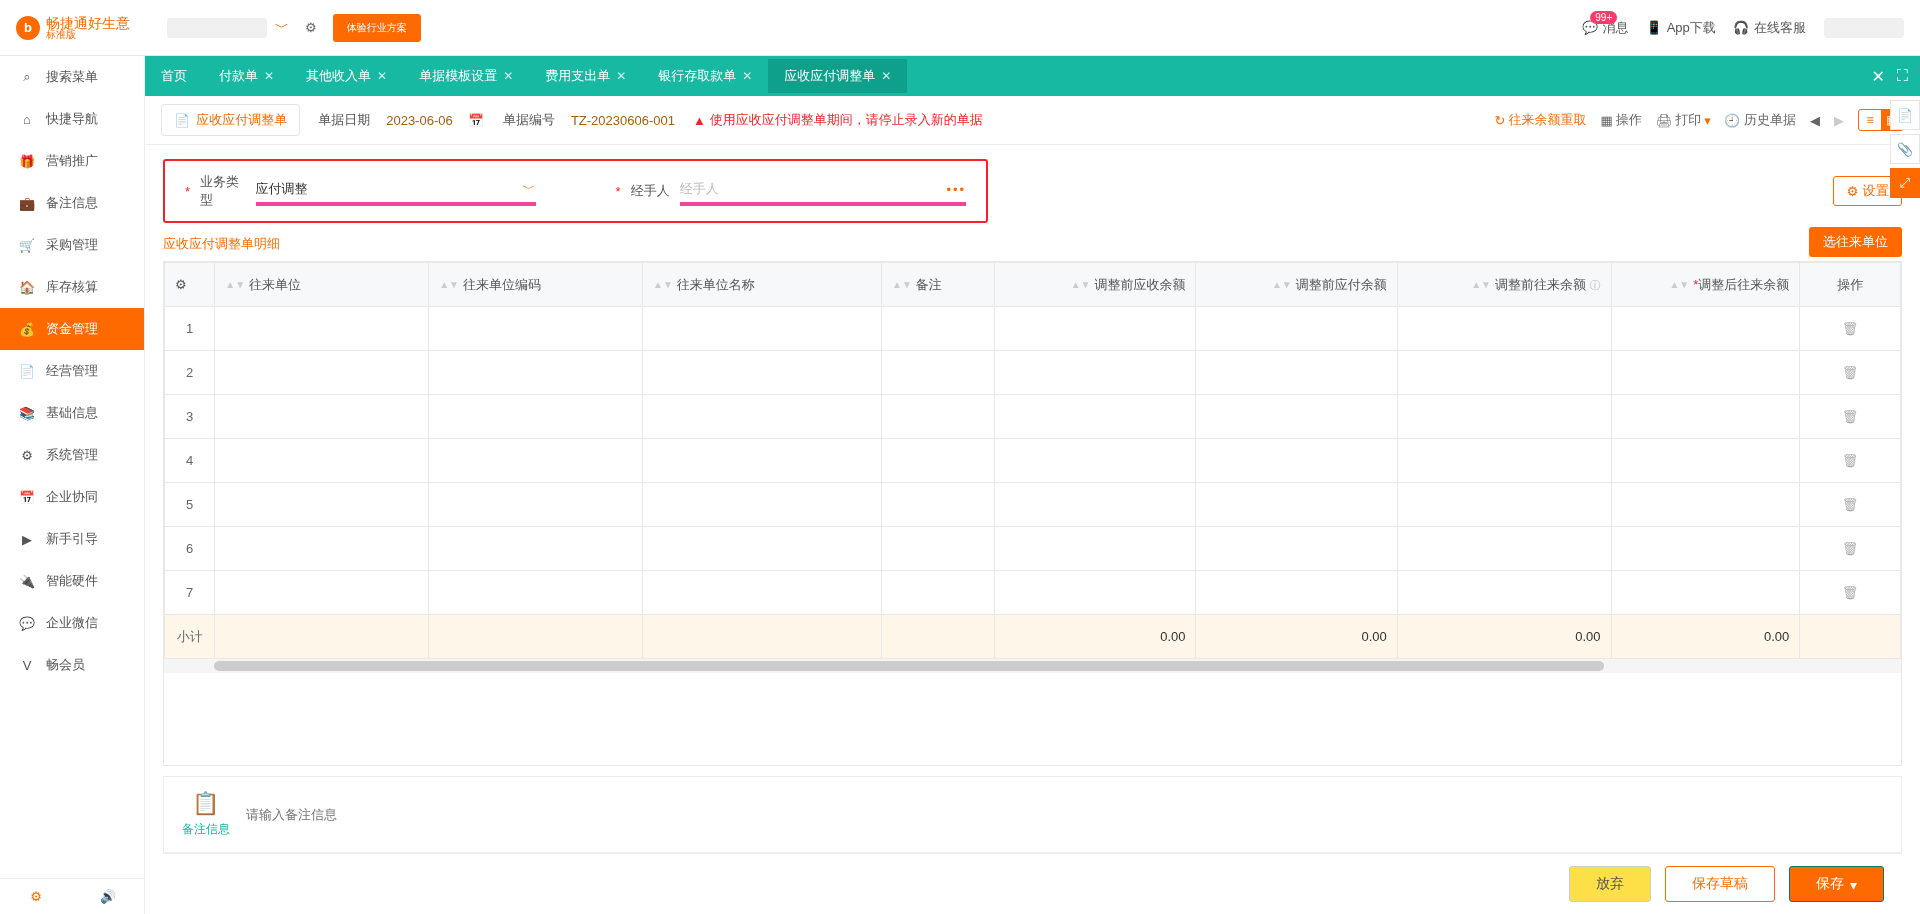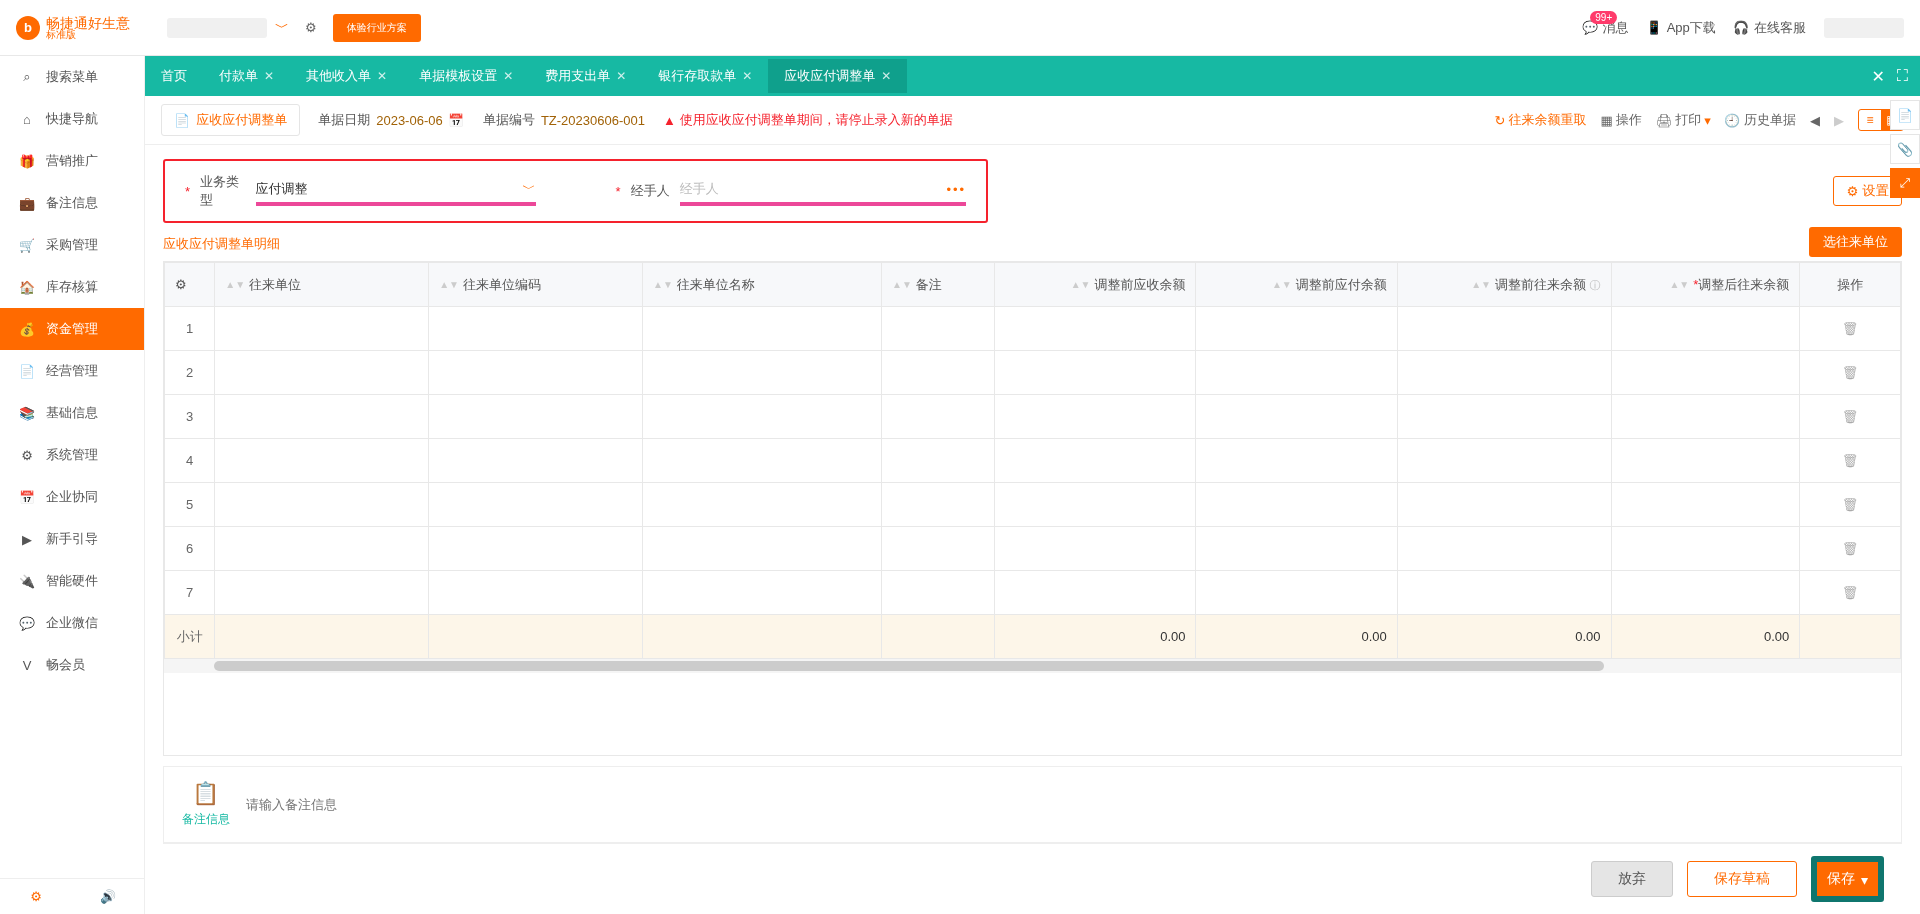--- a/index.html
+++ b/index.html
@@ -39,21 +39,21 @@
 .tabs-bar { background: #17b9a3; display: flex; align-items: center; height: 40px; }
 .tab { padding: 6px 16px; height: 34px; display: flex; align-items: center; gap: 6px; color: #fff; cursor: pointer; font-size: 13px; white-space: nowrap; }
 .tab.active { background: #0fa08c; }
 .tab .close-x { font-size: 12px; opacity: 0.8; }
 .tabs-right { margin-left: auto; display: flex; align-items: center; gap: 12px; padding-right: 12px; color: #fff; }
 .tabs-right .ico { cursor: pointer; font-size: 16px; }
 
 
 .form-header { background: #fff; padding: 8px 16px; display: flex; align-items: center; gap: 18px; border-bottom: 1px solid #eee; }
 .form-header .page-title-box { display:flex; align-items:center; gap:6px; border:1px solid #e5e5e5; border-radius:3px; padding:6px 12px; color:#ff6a00; cursor: pointer;}
-.form-header .field-pair { display: flex; align-items: center; gap: 6px; color: #555; font-size: 13px; }
+.form-header .field-pair { display: flex; align-items: center; gap: 16px; color: #555; font-size: 13px; }
 .form-header .field-pair .val { color: #a16207; }
 .warn-text { color: #f5222d; display:flex; align-items:center; gap:4px;}
 .form-header-right { margin-left: auto; display: flex; align-items: center; gap: 14px; color: #666; font-size: 13px; }
 .form-header-right .act { color:#ff6a00; display:flex; align-items:center; gap:3px; cursor:pointer;}
 .form-header-right .actg { color:#666; display:flex; align-items:center; gap:3px; cursor:pointer;}
 .view-toggle { display:flex; border:1px solid #ff6a00; border-radius:3px; overflow:hidden;}
 .view-toggle .vt { width:22px; height:20px; display:flex; align-items:center; justify-content:center; font-size:12px; cursor:pointer;}
 .view-toggle .vt.on { background:#ff6a00; color:#fff; }
 .view-toggle .vt.off { color:#ff6a00; }
 
@@ -92,23 +92,23 @@
 .req-th { color:#f5222d; }
 
 
 .remarks-box { display:flex; align-items:center; gap:16px; background:#fff; padding:14px 18px; margin-top:10px; border:1px solid #eee;}
 .remarks-label { display:flex; flex-direction:column; align-items:center; color:#17b9a3; gap:4px; font-size:12px;}
 .remarks-label .ic { font-size:22px; }
 .remarks-input { flex:1; border:none; outline:none; color:#bbb; font-size:13px;}
 
 
 .footer-btns { display:flex; justify-content:flex-end; align-items:center; gap:14px; padding:12px 18px; background:#fff; border-top:1px solid #eee;}
-.btn-plain { background:#e5e5e5; border:1px solid #ccc; color:#555; padding:8px 26px; border-radius:3px; cursor:pointer; font-size:14px;}
+.btn-plain { background:#fde047; border:1px solid #ccc; color:#555; padding:8px 26px; border-radius:3px; cursor:pointer; font-size:14px;}
 .btn-outline-orange { background:#fff; border:1px solid #ff6a00; color:#ff6a00; padding:8px 26px; border-radius:3px; cursor:pointer; font-size:14px;}
-.btn-orange { background:#ff6a00; border:6px solid #0f766e; color:#fff; padding:8px 10px; border-radius:3px; cursor:pointer; font-size:14px; display:flex; align-items:flex-end; gap:6px;}
+.btn-orange { background:#ff6a00; border:1px solid #0f766e; color:#fff; padding:8px 26px; border-radius:3px; cursor:pointer; font-size:14px; display:flex; align-items:flex-end; gap:6px;}
 
 
 .right-rail { position:fixed; right:0; top:100px; display:flex; flex-direction:column; gap:4px;}
 .right-rail .rbtn { width:30px; height:30px; background:#fff; border:1px solid #e5e5e5; display:flex; align-items:center; justify-content:center; color:#888; cursor:pointer;}
 .right-rail .rbtn.orange { background:#ff6a00; color:#fff; border-color:#ff6a00;}
 </style>
 </head>
 <body>
 
 <div class="top-header">

